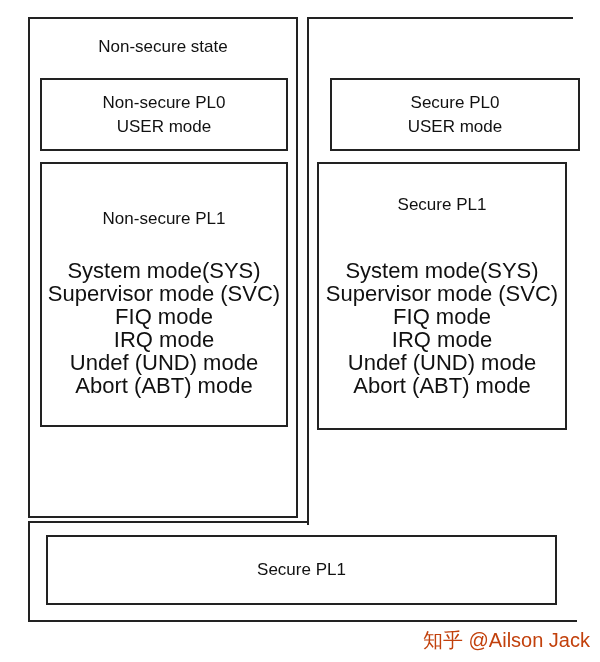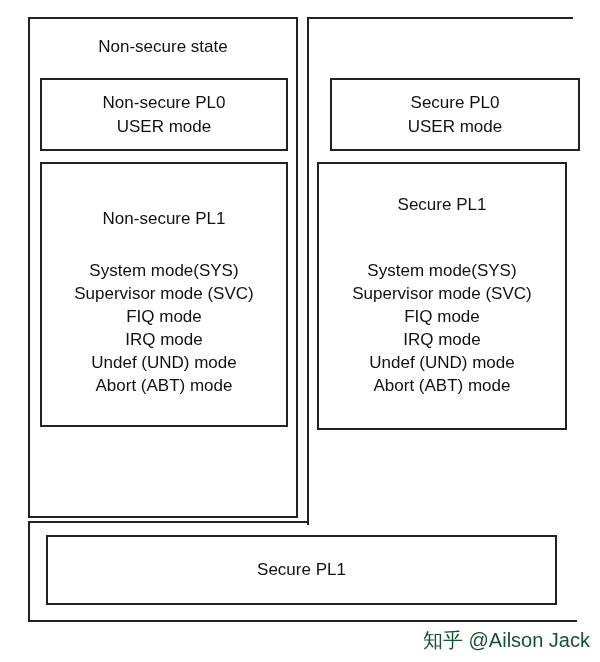--- a/index.html
+++ b/index.html
@@ -44,30 +44,30 @@
     position: absolute;
     left: 0; right: 0;
     text-align: center;
     font-size: 17px;
     line-height: 22px;
   }
   .modes {
     position: absolute;
     left: 0; right: 0;
     text-align: center;
-    font-size: 17px;
+    font-size: 22px;
     line-height: 23px;
   }
   .watermark {
     position: absolute;
     right: 10px;
     top: 628px;
     font-size: 20px;
     line-height: 24px;
-    color: #14532d;
+    color: #c2410c;
     text-align: right;
   }
 </style>
 </head>
 <body>
 
 <div class="stage">
 
   <div class="seg v" style="left:307px; top:17px;  height:508px;"></div>
   <div class="seg h" style="left:307px; top:17px;  width:266px;"></div>

